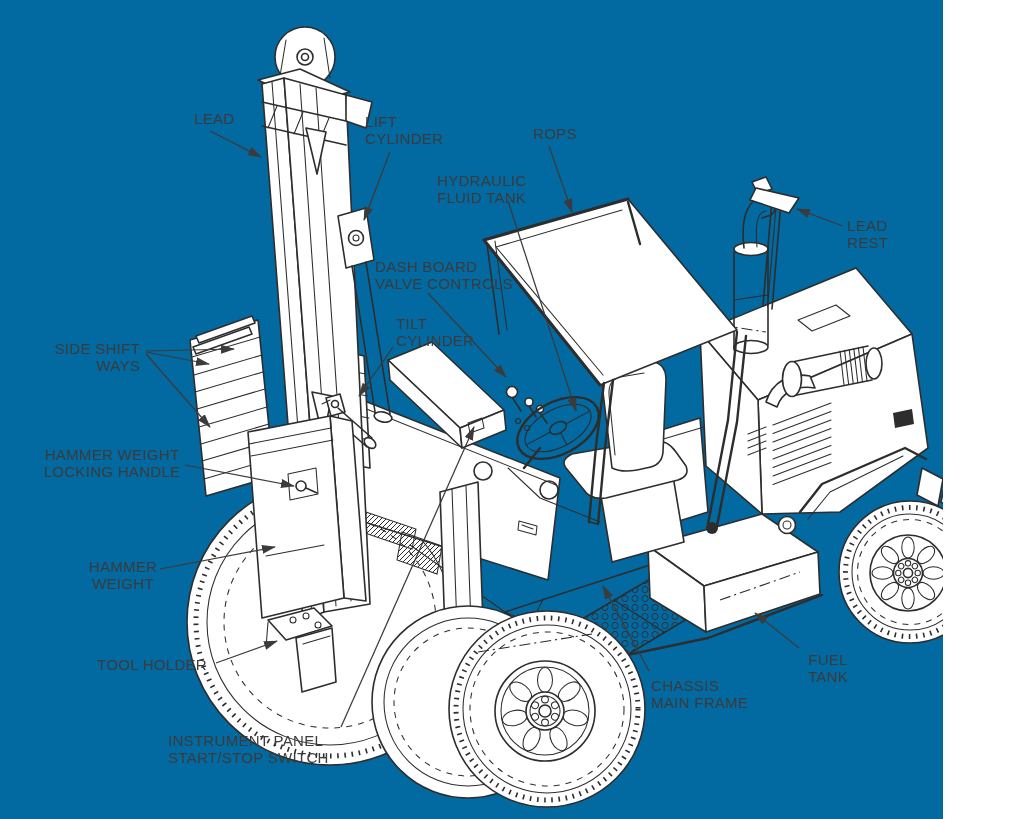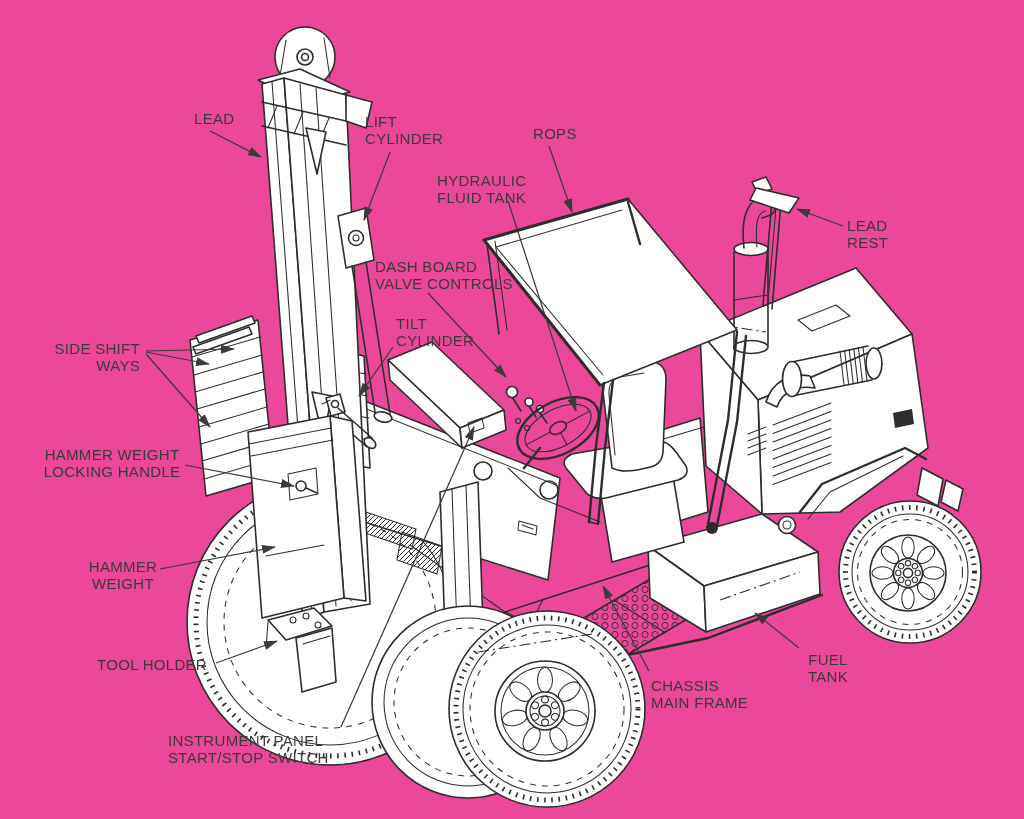--- a/index.html
+++ b/index.html
@@ -1,16 +1,16 @@
 <!DOCTYPE html>
 <html><head>
 <meta charset="utf-8">
 <style>
   html,body{margin:0;padding:0;background:#fff;}
-  #stage{position:relative;width:1024px;height:819px;background:#ec4899;overflow:hidden;
+  #stage{position:relative;width:943px;height:819px;background:#0369a1;overflow:hidden;
          font-family:"Liberation Sans",sans-serif;}
   svg{display:block}
   .s   {fill:none;stroke:#2d2d2d;stroke-width:1.6;stroke-linecap:round;stroke-linejoin:round}
   .sw  {fill:#ffffff;stroke:#2d2d2d;stroke-width:1.6;stroke-linecap:round;stroke-linejoin:round}
   .thin{fill:none;stroke:#2d2d2d;stroke-width:1.05;stroke-linecap:round;stroke-linejoin:round}
   .t2  {fill:none;stroke:#2d2d2d;stroke-width:2.4;stroke-linecap:round;stroke-linejoin:round}
   .t3  {fill:none;stroke:#2d2d2d;stroke-width:3;stroke-linecap:round;stroke-linejoin:round}
   .tick{fill:none;stroke:#2d2d2d;stroke-width:5;stroke-dasharray:1.6 5.6}
   .dsh {fill:none;stroke:#2d2d2d;stroke-width:1.05;stroke-dasharray:6 6}
   .dd  {fill:none;stroke:#2d2d2d;stroke-width:1.1;stroke-dasharray:11 4 2 4}

